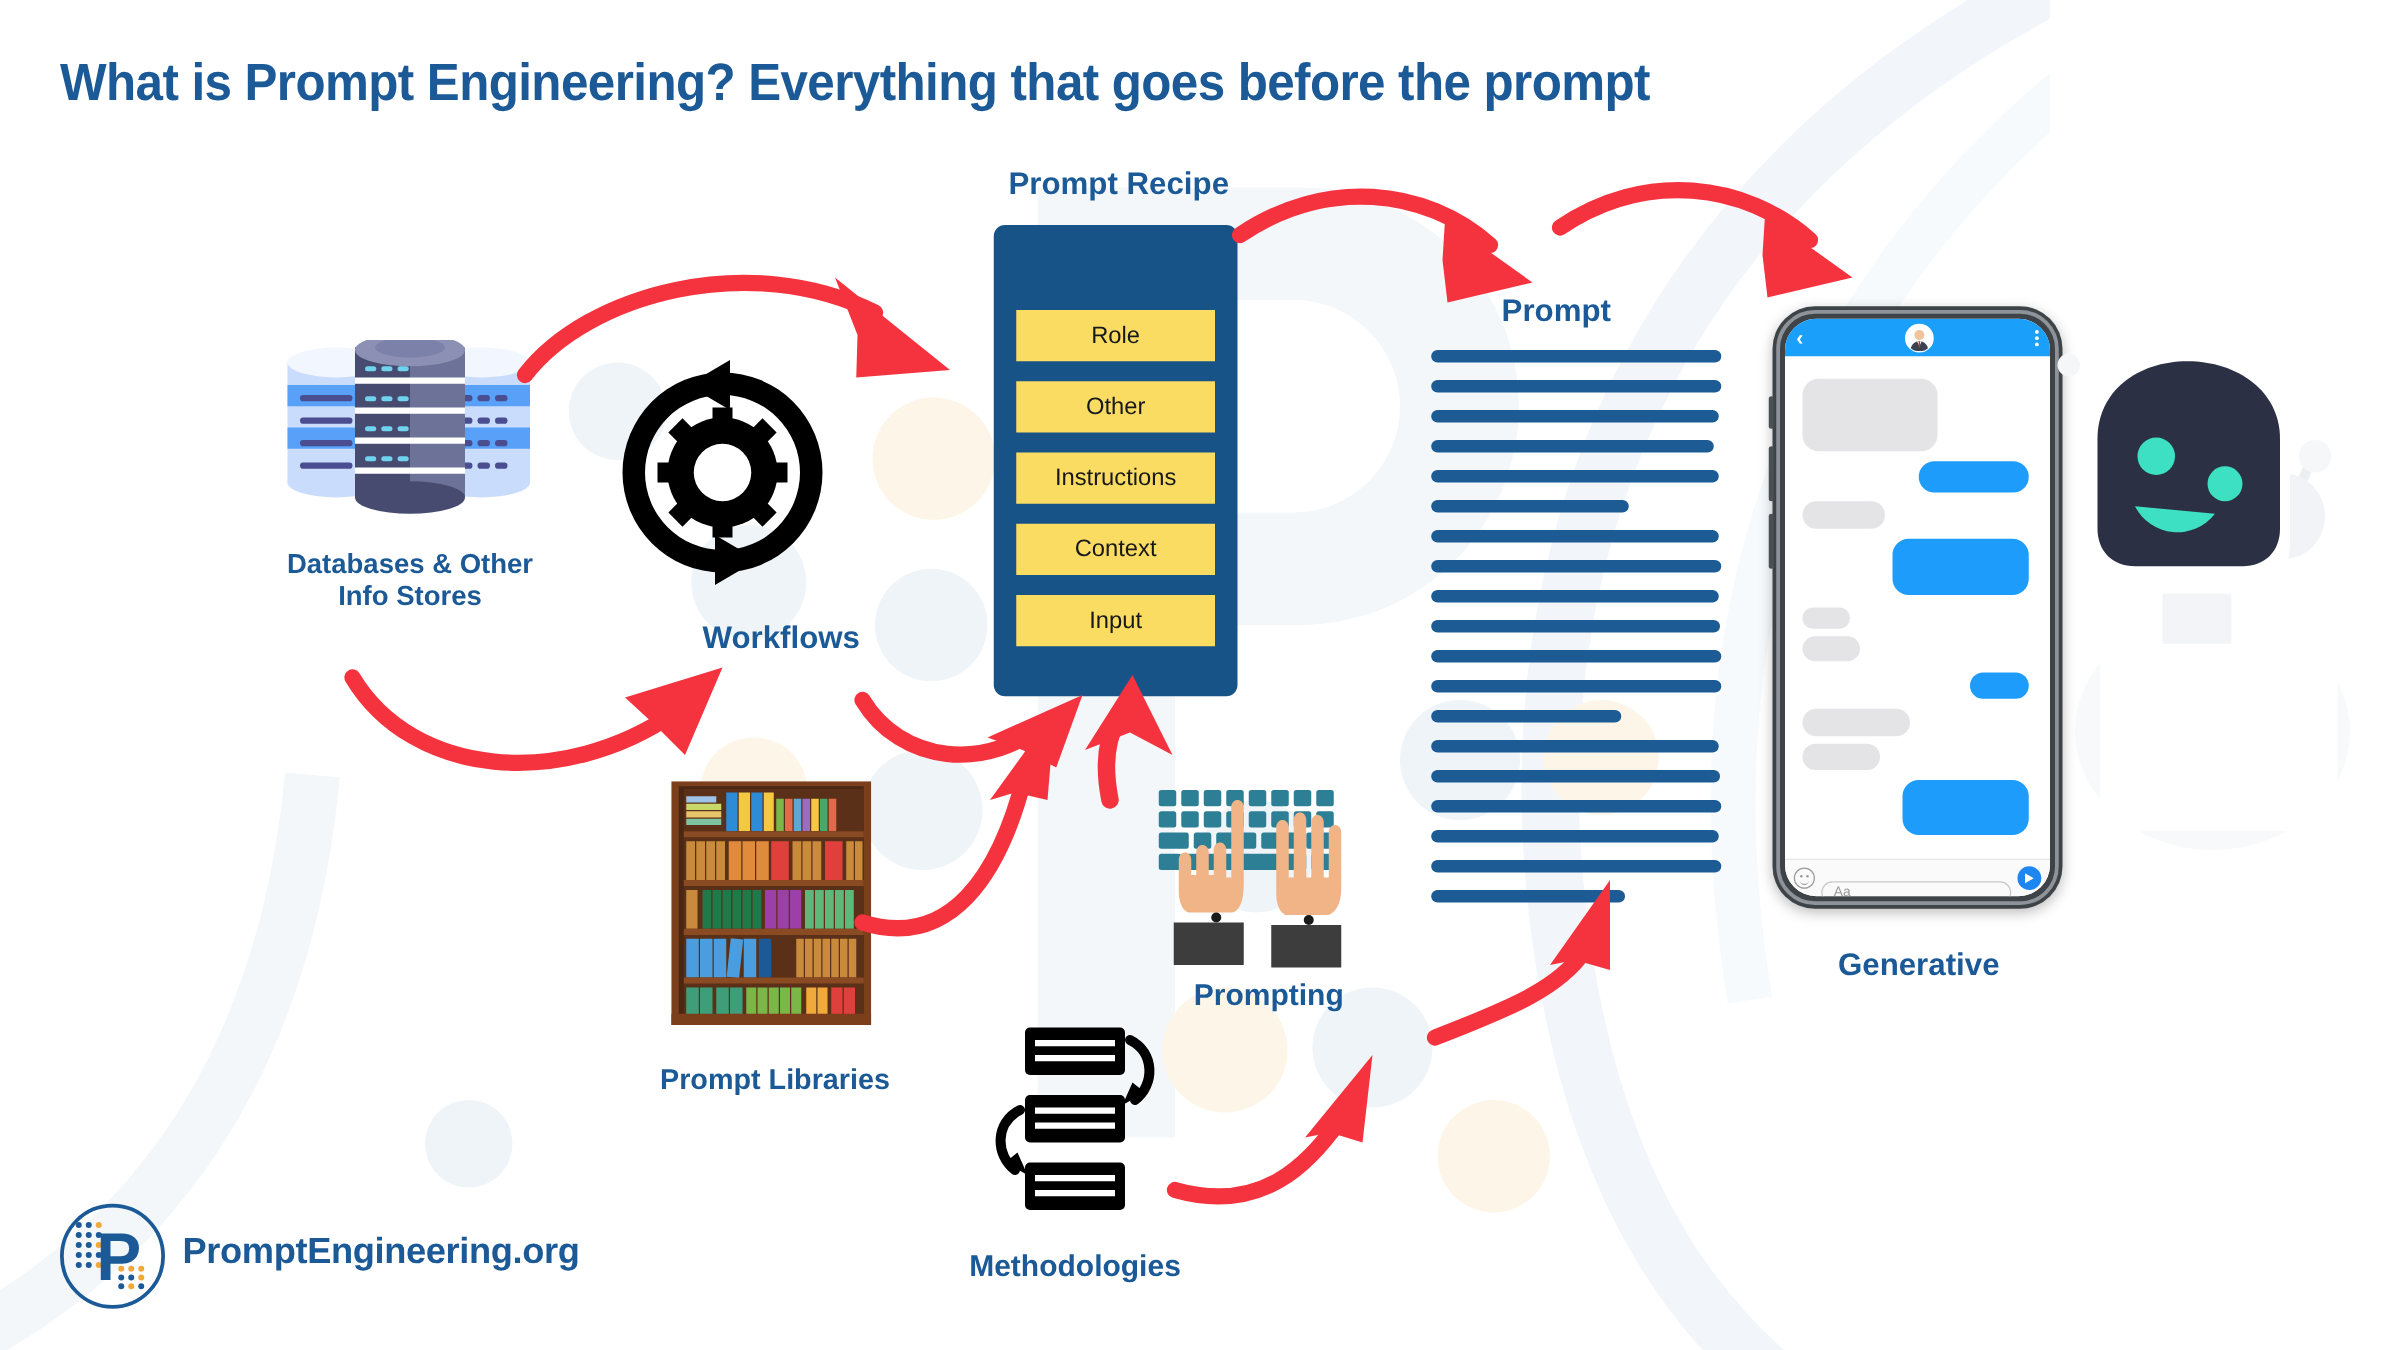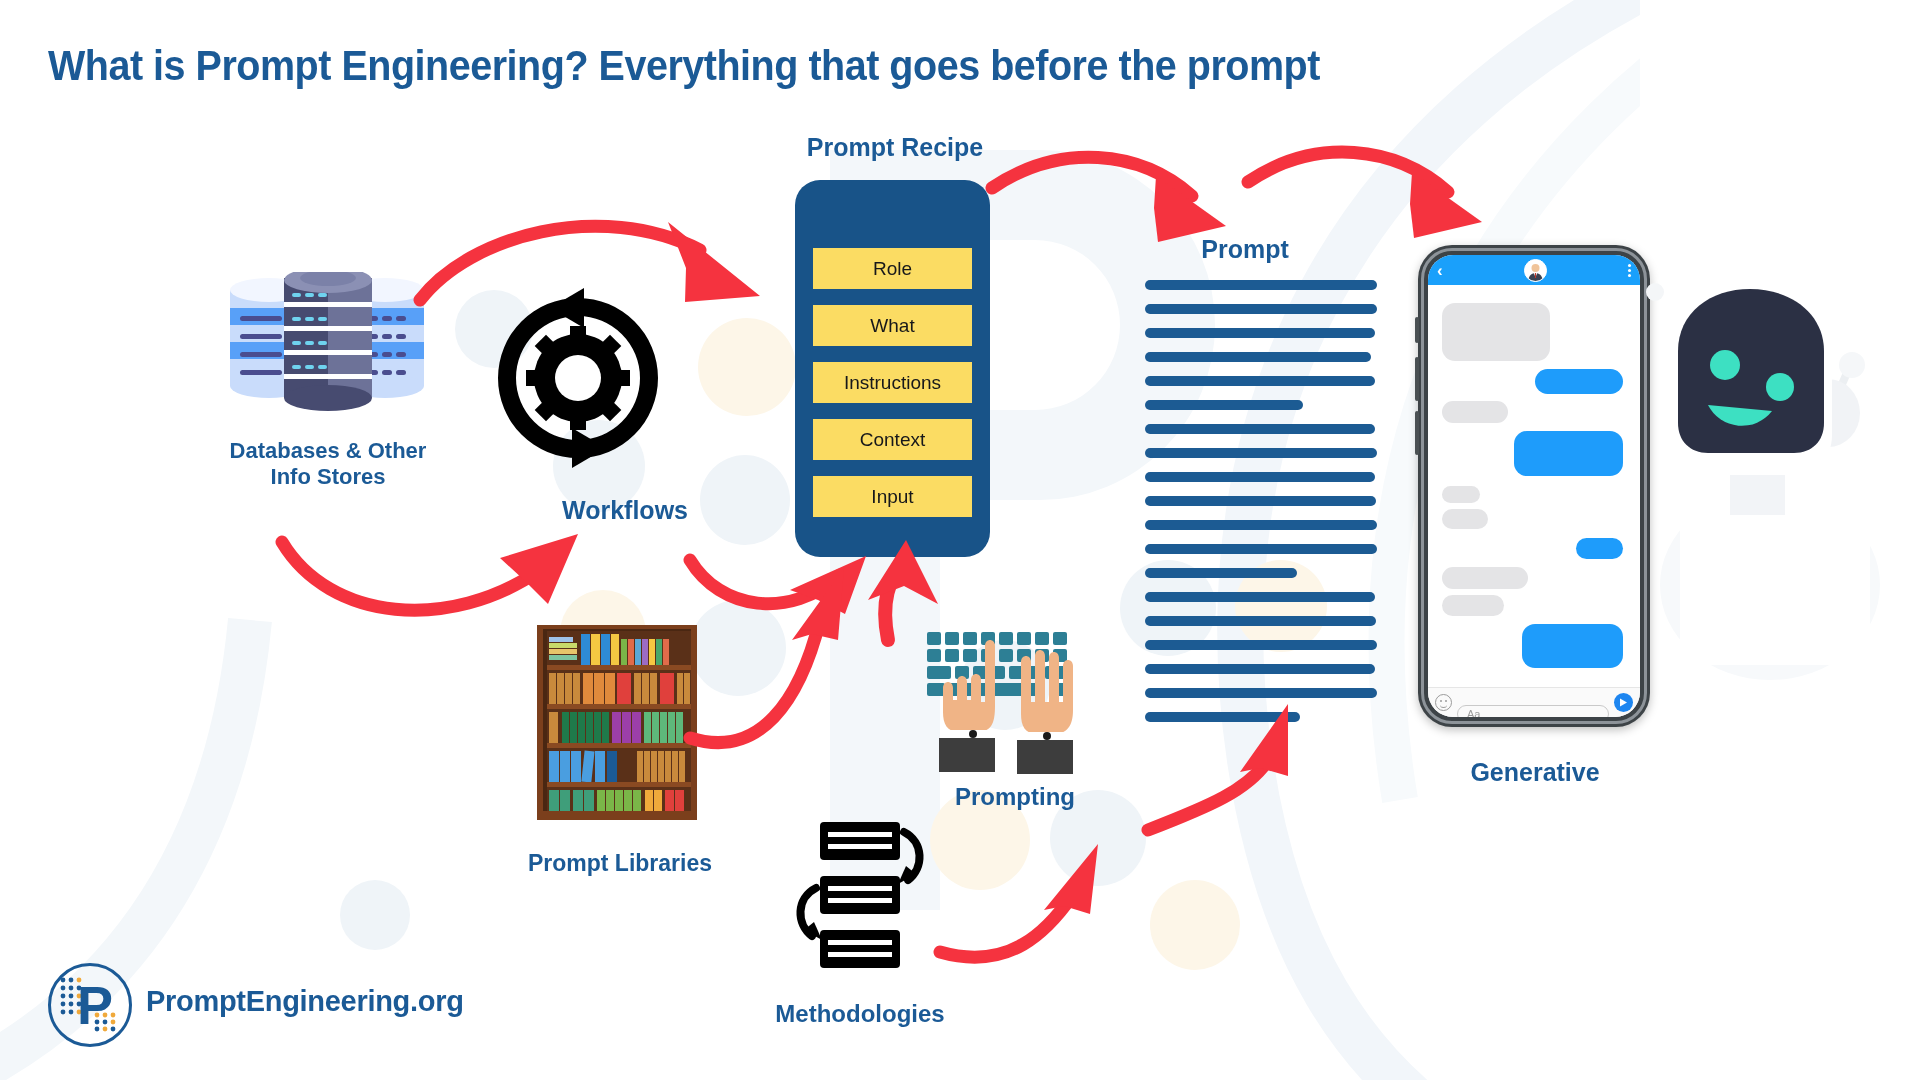--- a/index.html
+++ b/index.html
@@ -28,21 +28,21 @@
   }
 
   .lbl{
     position:absolute;color:#1b5a96;font-weight:700;text-align:center;
     font-family:"Liberation Sans", sans-serif;line-height:1.18;
   }
 
   
   .recipe-box{
     position:absolute;left:795px;top:180px;width:195px;height:377px;
-    background:#185388;border-radius:25px;
+    background:#185388;border-radius:9px;
   }
   .chip{
     position:absolute;left:18px;width:159px;height:41px;background:#fbdc63;
     color:#17181a;font-size:19px;display:flex;align-items:center;justify-content:center;
     font-family:"Liberation Sans", sans-serif;
   }
 
   
   .pline{position:absolute;height:10px;background:#1c5b93;border-radius:6px;}
 
@@ -388,21 +388,21 @@
       <rect x="92" y="112" width="56" height="34" fill="#3d3d3d"></rect>
       <circle cx="48" cy="106" r="4" fill="#1a1a1a"></circle>
       <circle cx="122" cy="108" r="4" fill="#1a1a1a"></circle>
     </svg>
   </div>
   <div class="lbl" style="left:925px;top:783px;width:180px;font-size:24px;">Prompting</div>
 
   <div class="lbl" style="left:770px;top:133px;width:250px;font-size:25px;">Prompt Recipe</div>
   <div class="recipe-box">
     <div class="chip" style="top:68px;">Role</div>
-    <div class="chip" style="top:125px;">What</div>
+    <div class="chip" style="top:125px;">Other</div>
     <div class="chip" style="top:182px;">Instructions</div>
     <div class="chip" style="top:239px;">Context</div>
     <div class="chip" style="top:296px;">Input</div>
   </div>
 
   <div class="lbl" style="left:1145px;top:235px;width:200px;font-size:25px;">Prompt</div>
   <div id="prompt-lines" style="position:absolute;left:1145px;top:280px;width:240px;height:460px;">
       <div class="pline" style="left: 0px; top: 0px; width: 232px;"></div>
       <div class="pline" style="left: 0px; top: 24px; width: 232px;"></div>
       <div class="pline" style="left: 0px; top: 48px; width: 230px;"></div>

